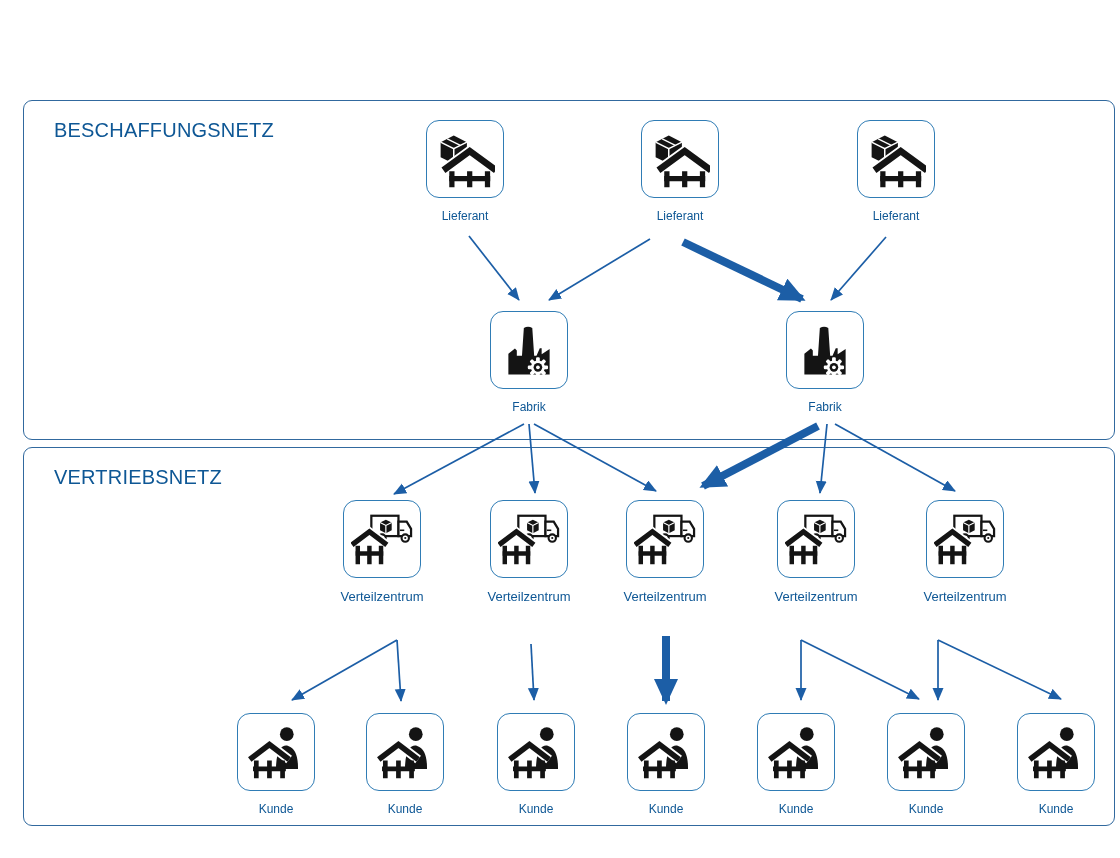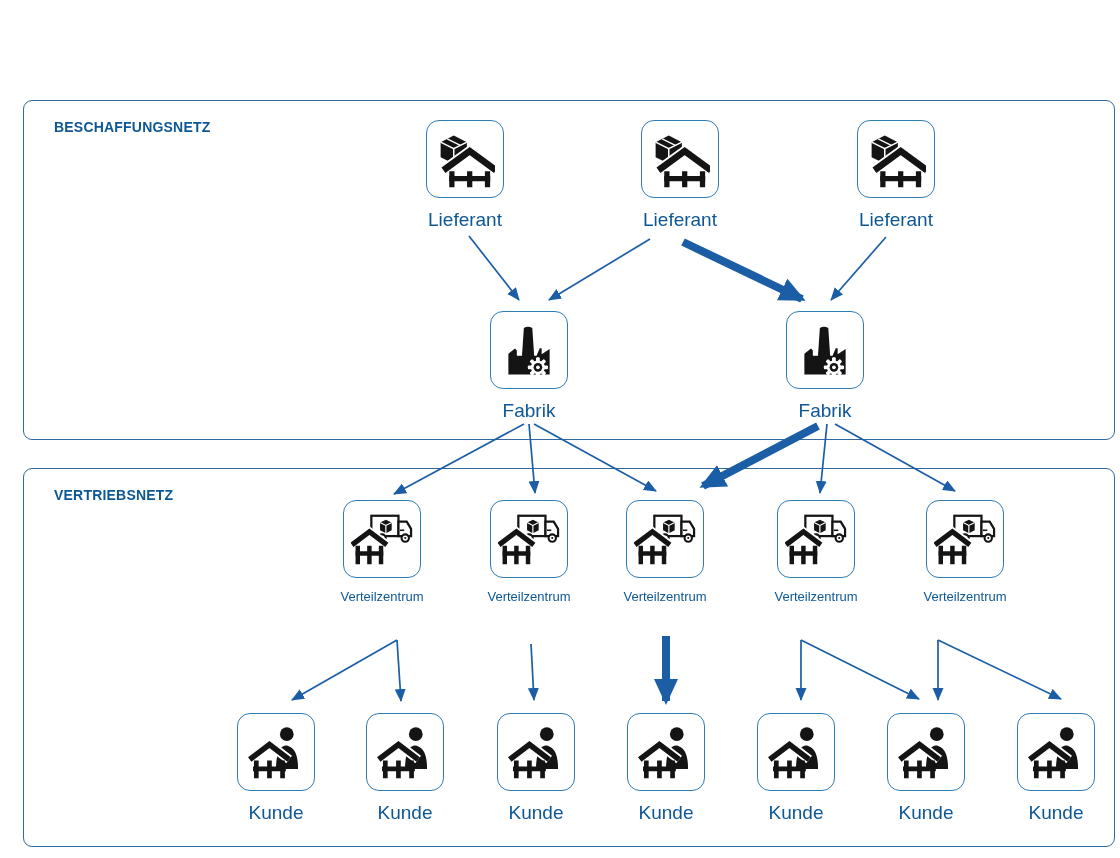--- a/index.html
+++ b/index.html
@@ -2,28 +2,28 @@
 <html><head>
 <meta charset="utf-8">
 <style>
   html,body{margin:0;padding:0;background:#fff;}
   .canvas{position:relative;width:1120px;height:858px;background:#fff;overflow:hidden;
           font-family:"Liberation Sans",sans-serif;}
   .brand-header{position:absolute;left:10px;top:11px;display:flex;align-items:center;gap:9px;z-index:6;}
   .brand-name{font-size:38px;font-weight:bold;color:#1d5cac;letter-spacing:1px;line-height:1;}
   .panel{position:absolute;border:1.5px solid #31699e;border-radius:9px;background:#fff;z-index:1;}
   .panel-1{left:23px;top:100px;width:1090px;height:338px;}
-  .panel-2{left:23px;top:468px;width:1090px;height:377px;}
-  .panel-title{position:absolute;left:30px;top:18px;font-size:14px;font-weight:bold;
+  .panel-2{left:23px;top:447px;width:1090px;height:377px;}
+  .panel-title{position:absolute;left:30px;top:18px;font-size:20px;font-weight:normal;
                color:#0e5795;letter-spacing:.2px;}
   #nodes .node{position:absolute;z-index:3;}
   .nodebox{width:78px;height:78px;border:1.6px solid #2f7cb5;border-radius:13px;background:#fff;
            display:flex;align-items:center;justify-content:center;box-sizing:border-box;}
   .nodelabel{position:absolute;top:89px;left:50%;transform:translateX(-50%);white-space:nowrap;
-             font-size:19px;color:#0e5795;}
+             font-size:12px;color:#0e5795;}
   .node.distribution .nodelabel{font-size:13px;}
   .arrows{position:absolute;left:0;top:0;width:1120px;height:858px;z-index:5;pointer-events:none;}
 </style>
 </head>
 <body>
 
 <div class="canvas">
 
 
   <div class="panel panel-1">

